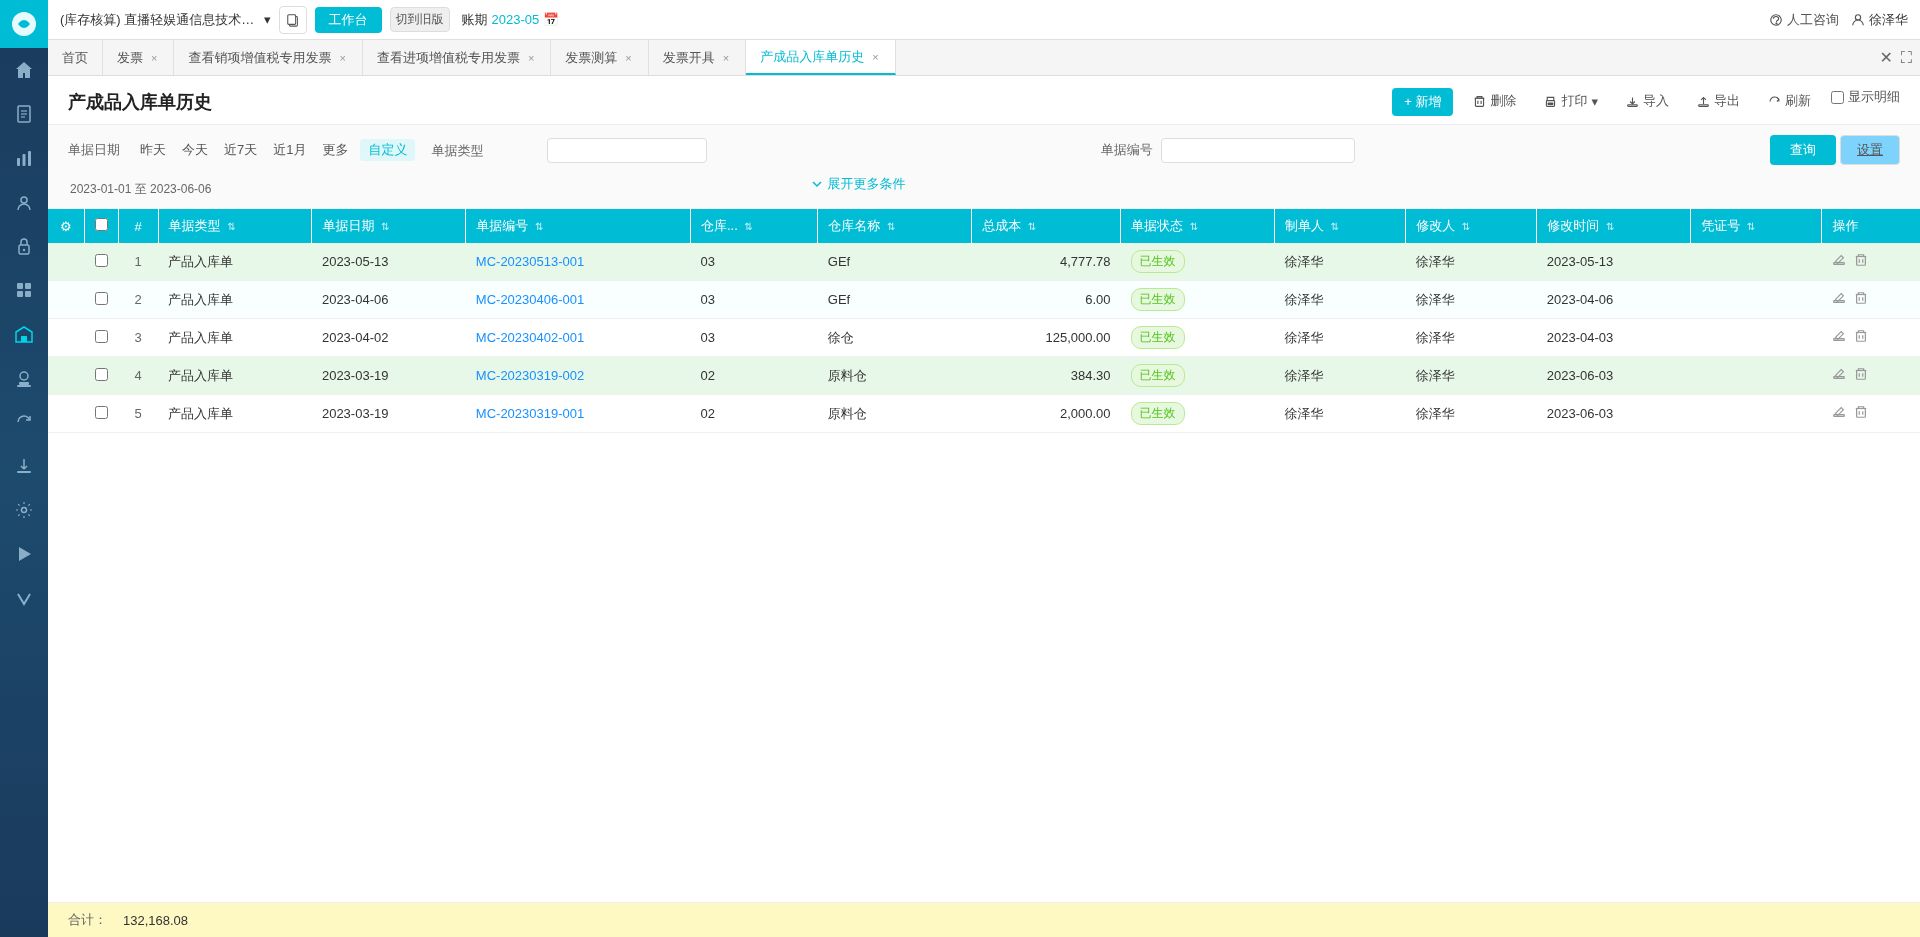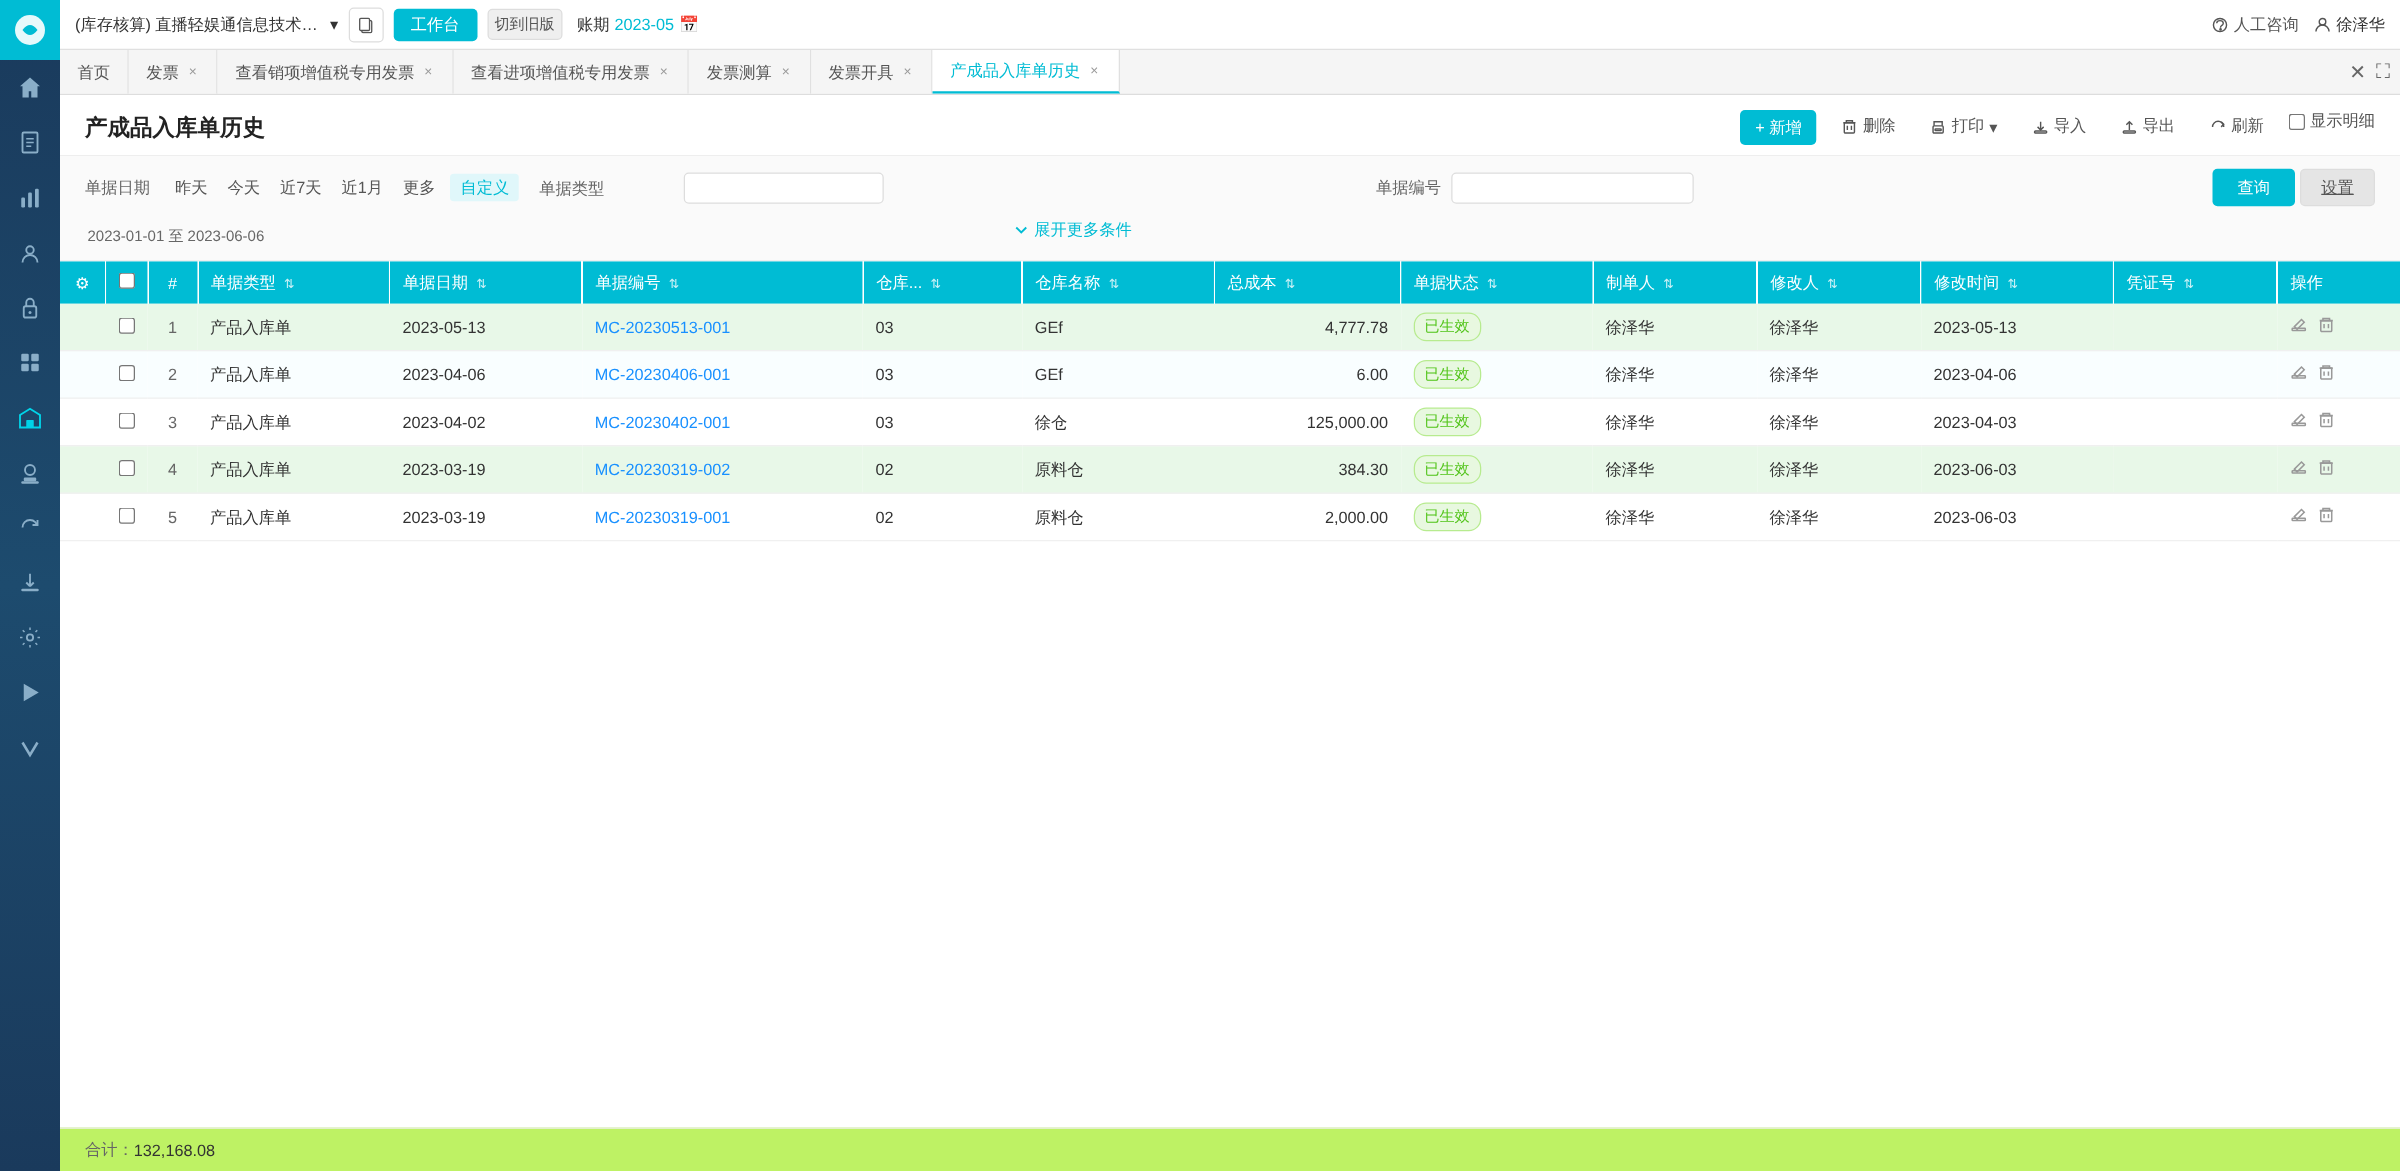--- a/index.html
+++ b/index.html
@@ -51,21 +51,21 @@
     .filter-row { display: flex; align-items: center; gap: 16px; flex-wrap: wrap; }
     .filter-label { color: #666; font-size: 13px; white-space: nowrap; }
     .filter-date-shortcuts { display: flex; align-items: center; gap: 8px; }
     .filter-shortcut { color: #555; cursor: pointer; font-size: 13px; padding: 2px 4px; }
     .filter-shortcut.active { background: #e0f7fa; color: #00bcd4; border-radius: 3px; padding: 2px 8px; }
     .filter-date-range { color: #666; font-size: 12px; margin-top: 12px; margin-left: 2px; }
     .filter-select { border: 1px solid #ddd; border-radius: 4px; padding: 4px 24px 4px 8px; font-size: 13px; color: #555; background: #fff; cursor: pointer; min-width: 160px; appearance: none; }
     .filter-input { border: 1px solid #ddd; border-radius: 4px; padding: 4px 8px; font-size: 13px; color: #555; background: #fff; min-width: 160px; }
     .filter-expand { display: flex; align-items: center; gap: 4px; cursor: pointer; color: #00bcd4; font-size: 13px; margin-left: auto; }
     .filter-query-btn { background: #00bcd4; color: #fff; border: none; border-radius: 4px; padding: 6px 20px; font-size: 13px; cursor: pointer; }
-    .filter-set-btn { border: 1px solid #ddd; background: #e5e5e5; color: #555; border-radius: 4px; padding: 5px 16px; font-size: 13px; cursor: pointer; text-decoration: underline; }
+    .filter-set-btn { border: 1px solid #ddd; background: #7dd3fc; color: #555; border-radius: 4px; padding: 5px 16px; font-size: 13px; cursor: pointer; text-decoration: underline; }
 
     
     .table-wrap { flex: 1; overflow-y: auto; overflow-x: auto; padding: 0; }
     table { width: 100%; border-collapse: collapse; min-width: 1200px; }
     thead tr { background: #00bcd4; color: #fff; }
     thead th { padding: 8px 10px; text-align: left; font-weight: 500; font-size: 13px; white-space: nowrap; border-right: 1px solid rgba(255,255,255,0.2); position: relative; }
     thead th:last-child { border-right: none; }
     thead th .sort-icon { margin-left: 3px; opacity: 0.8; font-size: 10px; }
     tbody tr { border-bottom: 1px solid #f0f0f0; }
     tbody tr:nth-child(odd) { background: #fff; }
@@ -77,21 +77,21 @@
     .link-text { color: #1890ff; cursor: pointer; text-decoration: none; }
     .status-badge { display: inline-block; padding: 2px 8px; border-radius: 10px; font-size: 12px; }
     .status-active { background: #e8f8e0; color: #52c41a; border: 1px solid #b7eb8f; }
     .action-icons { display: flex; align-items: center; gap: 8px; }
     .action-icon { cursor: pointer; color: #999; font-size: 14px; }
 
     
     .th-settings { width: 36px; text-align: center; }
 
     
-    .table-footer { padding: 8px 20px; border-top: 1px solid #eee; display: flex; align-items: center; gap: 0; background: #bef264; flex-shrink: 0; margin-top: 48px; }
+    .table-footer { padding: 8px 20px; border-top: 1px solid #eee; display: flex; align-items: center; gap: 16px; background: #fef9c3; flex-shrink: 0; margin-top: 48px; }
     .footer-total { color: #666; font-size: 13px; }
     .footer-total-val { color: #333; font-weight: 500; }
 
     
     .pagination { margin-left: auto; display: flex; align-items: center; gap: 8px; font-size: 13px; color: #555; }
     .page-btn { width: 24px; height: 24px; border: 1px solid #ddd; border-radius: 3px; display: flex; align-items: center; justify-content: center; cursor: pointer; background: #fff; }
     .page-btn.disabled { color: #ccc; cursor: not-allowed; }
     .page-input { width: 40px; border: 1px solid #ddd; border-radius: 3px; text-align: center; padding: 2px 4px; font-size: 13px; }
     .page-size-select { border: 1px solid #ddd; border-radius: 3px; padding: 2px 4px; font-size: 13px; }
 

